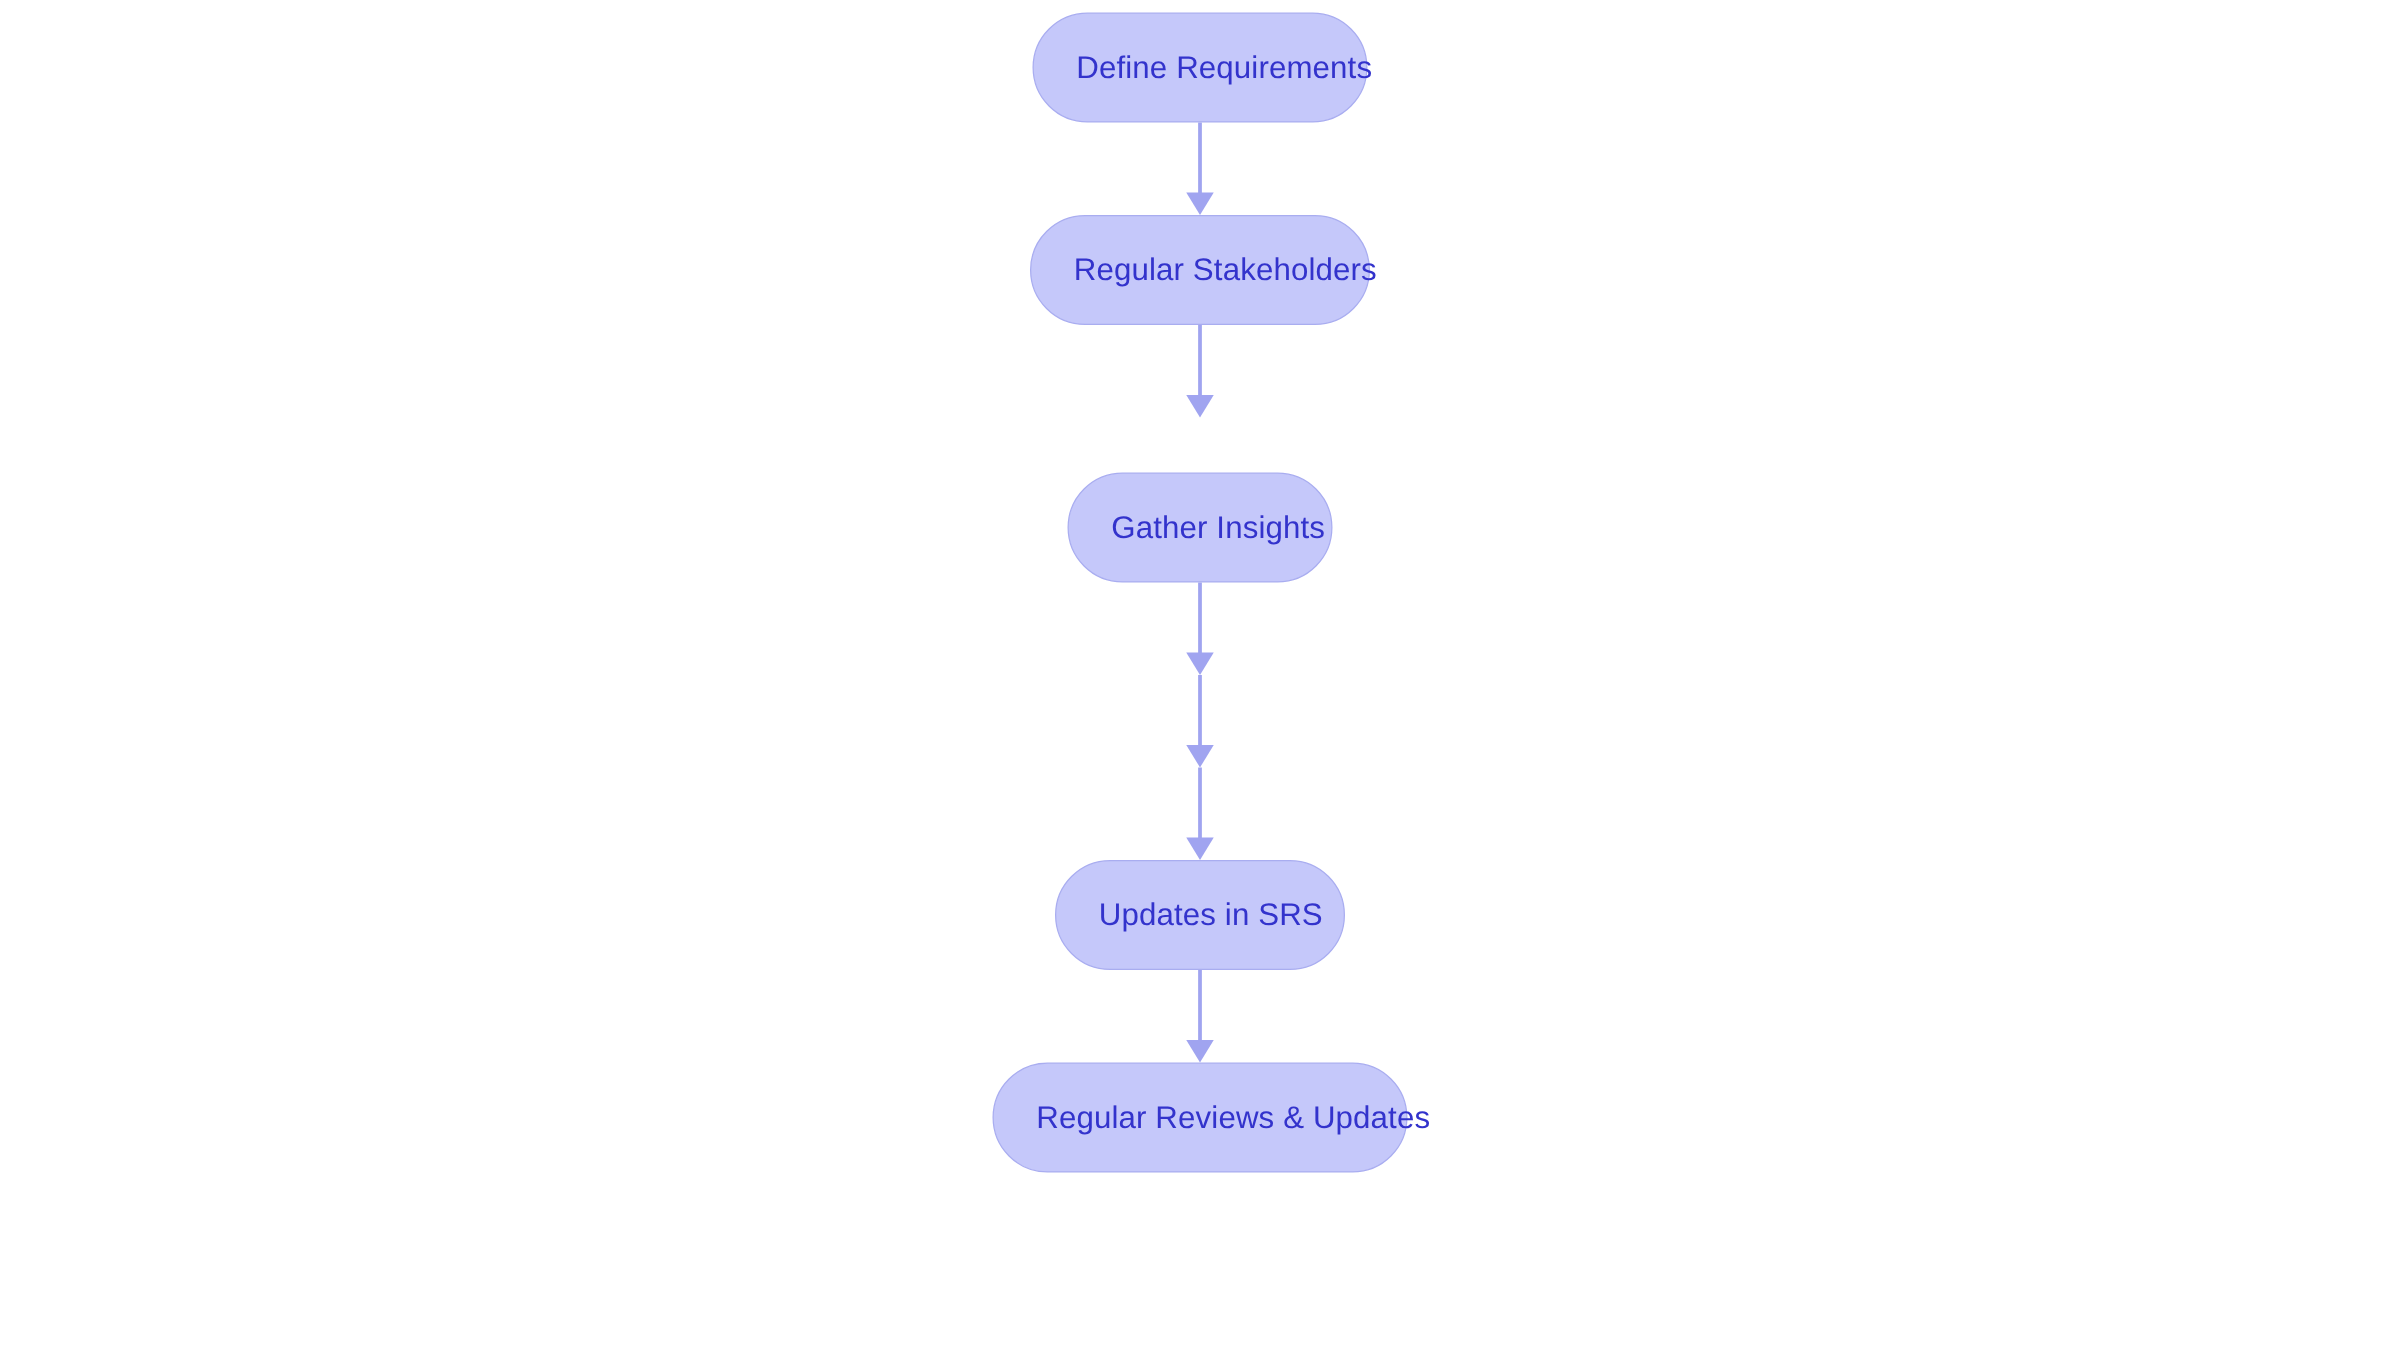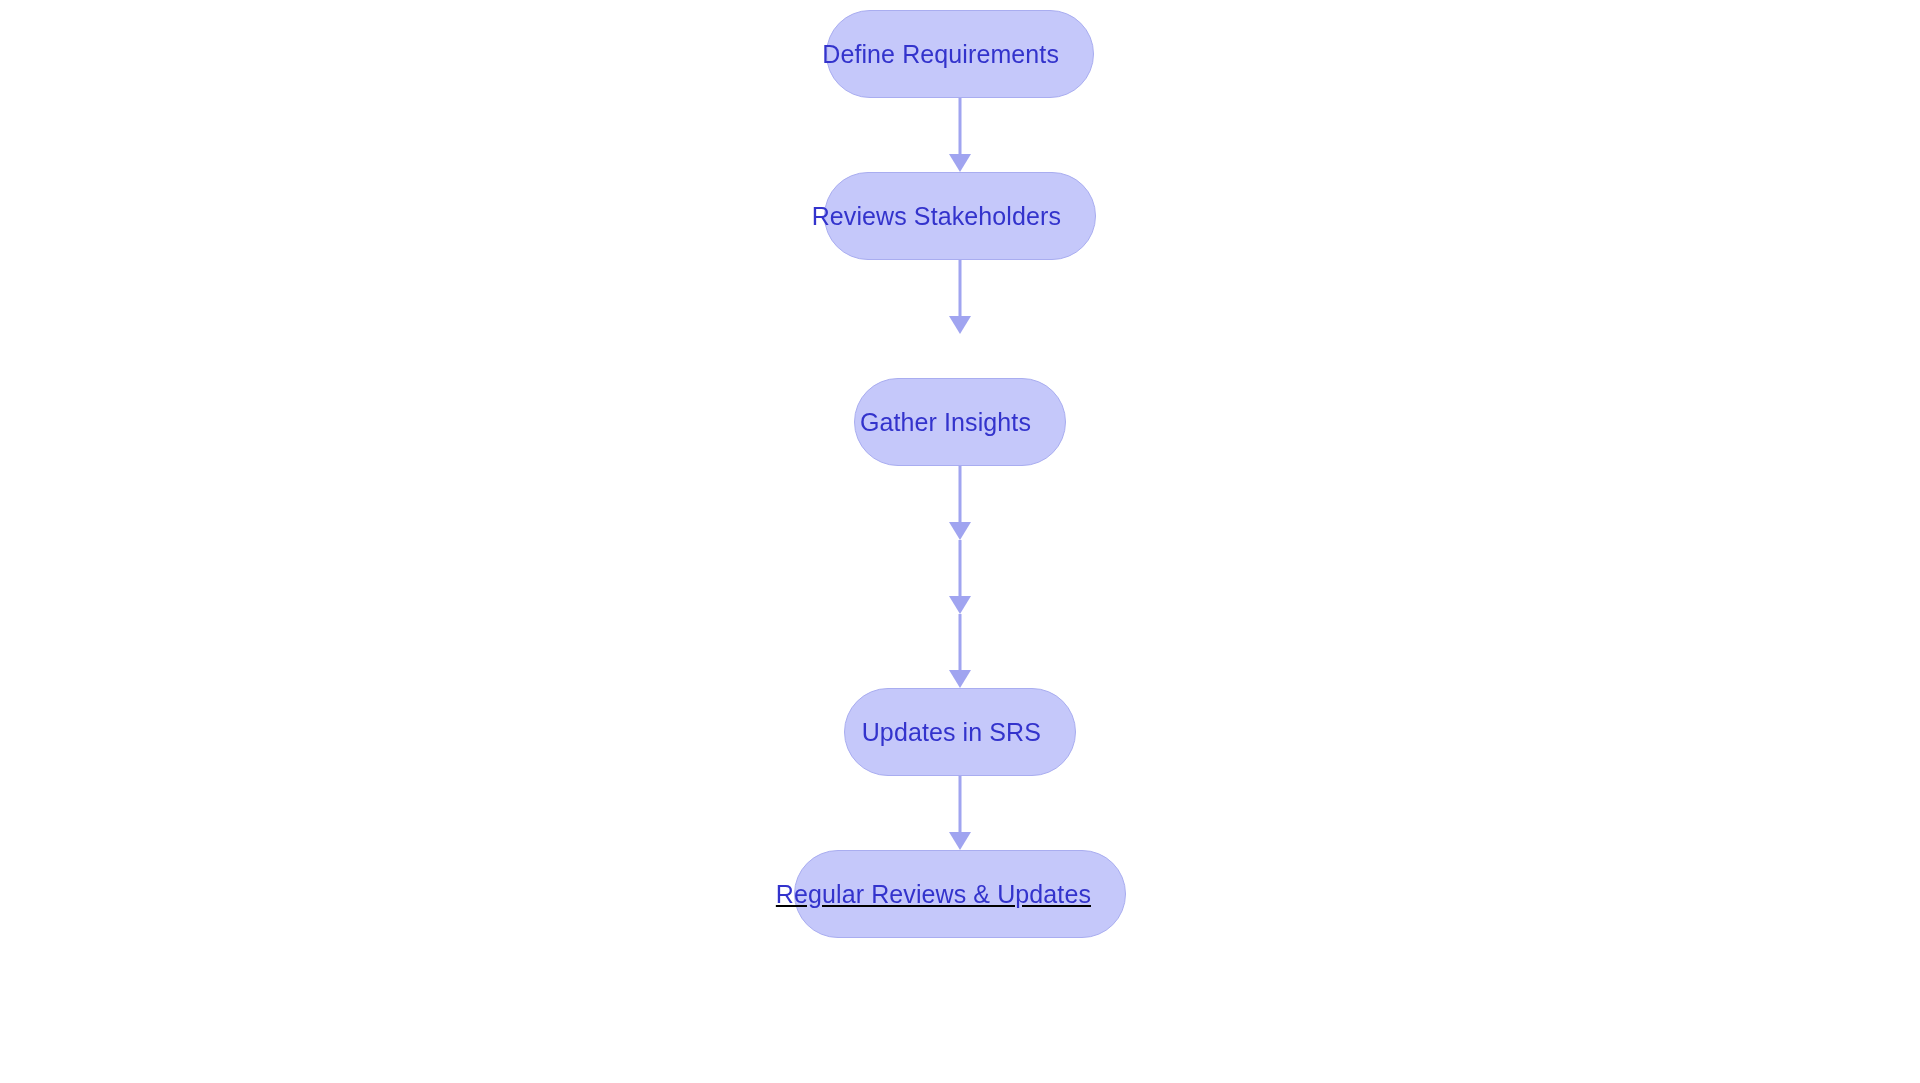--- a/index.html
+++ b/index.html
@@ -33,21 +33,21 @@
   }
 
   .flow-node {
     box-sizing: border-box;
     height: 88px;
     border-radius: 44px;
     background: #c5c8fa;
     border: 1.5px solid #a9adf0;
     display: flex;
     align-items: center;
-    justify-content: flex-end;
+    justify-content: flex-start;
     padding: 0 34px;
     flex: 0 0 auto;
   }
 
   .flow-node-label {
     color: #3333cc;
     font-size: 25px;
     font-weight: 400;
     line-height: 1;
     white-space: nowrap;
@@ -83,21 +83,21 @@
     border-top: 18px solid #a0a4f0;
   }
 
   
   .w-define      { width: 268px; }
   .w-engage      { width: 272px; }
   .w-gather      { width: 212px; margin-top: 44px; }
   .w-techniques  { width: 546px; }
   .w-select      { width: 342px; }
   .w-document    { width: 232px; }
-  .w-reviews     { width: 332px; text-decoration: underline; }
+  .w-reviews     { width: 332px; }
 
   .pad-top { height: 10px; flex: 0 0 auto; }
 </style>
 </head>
 <body>
 
 <div id="flowchart-canvas">
   <div class="flow-column">
 
     <div class="pad-top"></div>
@@ -105,21 +105,21 @@
     <div class="flow-node w-define">
       <span class="flow-node-label">Define Requirements</span>
     </div>
 
     <div class="flow-connector">
       <div class="conn-line"></div>
       <div class="conn-head"></div>
     </div>
 
     <div class="flow-node w-engage">
-      <span class="flow-node-label">Reviews Stakeholders</span>
+      <span class="flow-node-label">Regular Stakeholders</span>
     </div>
 
     <div class="flow-connector">
       <div class="conn-line"></div>
       <div class="conn-head"></div>
     </div>
 
     <div class="flow-node w-gather">
       <span class="flow-node-label">Gather Insights</span>
     </div>

